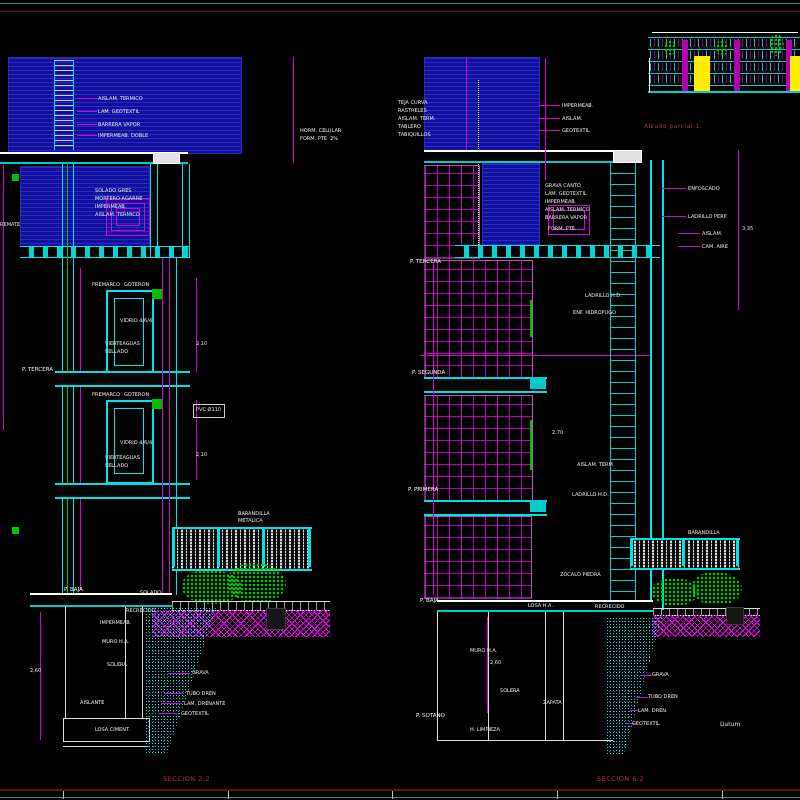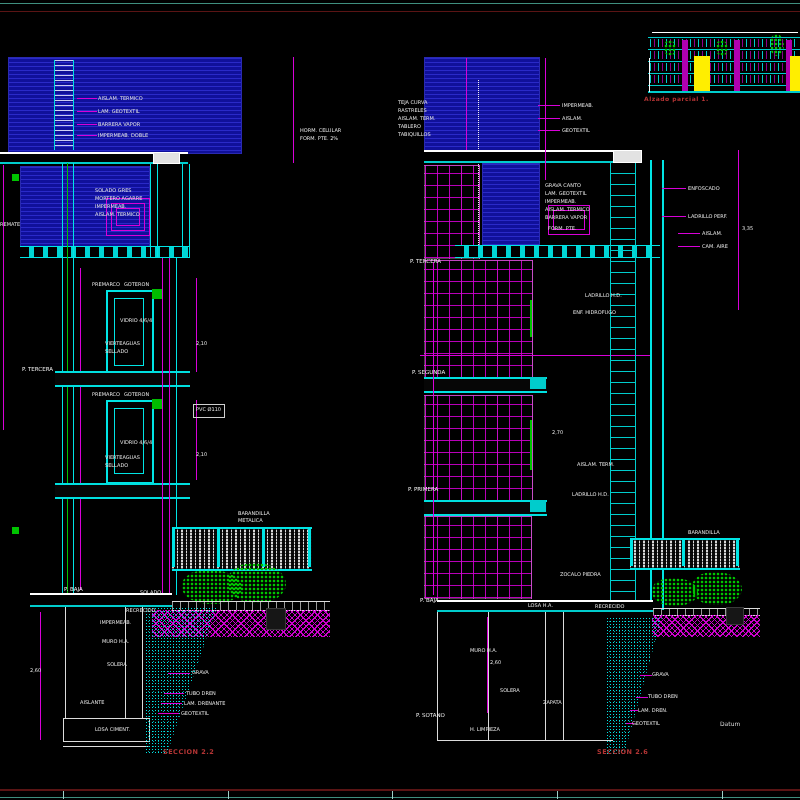--- a/index.html
+++ b/index.html
@@ -32,21 +32,21 @@
   .ladder{border-left:1px solid #00cccc;border-right:1px solid #00cccc;background:repeating-linear-gradient(180deg,transparent 0 10px,#00cccc 10px 11px);}
   .paving{background:repeating-linear-gradient(90deg,#9a9a9a 0 1px,transparent 1px 8px);border-top:1px solid #dcdcdc;border-bottom:1px solid #dcdcdc;}
   .winrow{background-image:
      repeating-linear-gradient(90deg,#00cccc 0 1px,transparent 1px 8px),
      repeating-linear-gradient(90deg,transparent 0 4px,rgba(255,0,255,.55) 4px 5px,transparent 5px 8px);}
   .nest{border:1px solid #d800d8;}
   .whitebox{background:#e2e2e2;border:1px solid #fff;}
   
   .lbl{position:absolute;font-size:5px;line-height:1.1;color:#e2e2e2;white-space:nowrap;}
   .lbl.f{font-size:5.5px;color:#f0f0f0;}
-  .caption{position:absolute;font-size:6.5px;font-weight:bold;color:#b23434;white-space:nowrap;letter-spacing:.5px;}
+  .caption{position:absolute;font-size:6.5px;font-weight:normal;color:#b23434;white-space:nowrap;letter-spacing:.5px;margin-top:27px;}
   .datum{position:absolute;font-size:6px;color:#d8d8d8;white-space:nowrap;}
 </style>
 </head>
 <body>
 
 <div id="canvas">
 
   <div class="abs" style="left:0;top:3;width:800px;height:1px;background:#3f8f7f;top:3px;"></div>
   <div class="abs" style="left:0;top:11px;width:800px;height:1px;background:#5a1414;"></div>
   <div class="abs" style="left:0;top:789px;width:800px;height:2px;background:#5a1414;"></div>
@@ -195,21 +195,21 @@
     <div class="abs" style="left:46px;top:28px;width:16px;height:36px;background:#ffee00;"></div>
     <div class="abs" style="left:142px;top:28px;width:10px;height:36px;background:#ffee00;"></div>
     <div class="abs plants" style="left:16px;top:12px;width:12px;height:16px;"></div>
     <div class="abs plants" style="left:68px;top:12px;width:12px;height:16px;"></div>
     <div class="abs plants" style="left:122px;top:6px;width:14px;height:22px;"></div>
     <div class="abs" style="left:0;top:63px;width:152px;height:2px;background:#00cccc;"></div>
     <div class="abs" style="left:1px;top:30px;width:1px;height:34px;background:#fff;"></div>
   </div>
 
   <div class="caption" style="left:163px;top:748px;">SECCION 2.2</div>
-  <div class="caption" style="left:597px;top:748px;">SECCION 2.6</div>
+  <div class="caption" style="left:597px;top:748px;">SECCION 6.2</div>
   <div class="caption" style="left:644px;top:95px;font-size:6px;">Alzado parcial 1.</div>
   <div class="datum" style="left:720px;top:720px;">Datum</div>
 
   <div class="abs" style="left:0;top:0;width:800px;height:800px;">
       <span class="lbl" style="left: 98px; top: 96px;">AISLAM. TERMICO</span>
       <span class="lbl" style="left: 98px; top: 109px;">LAM. GEOTEXTIL</span>
       <span class="lbl" style="left: 98px; top: 122px;">BARRERA VAPOR</span>
       <span class="lbl" style="left: 98px; top: 133px;">IMPERMEAB. DOBLE</span>
       <span class="lbl" style="left: 300px; top: 128px;">HORM. CELULAR</span>
       <span class="lbl" style="left: 300px; top: 136px;">FORM. PTE. 2%</span>

